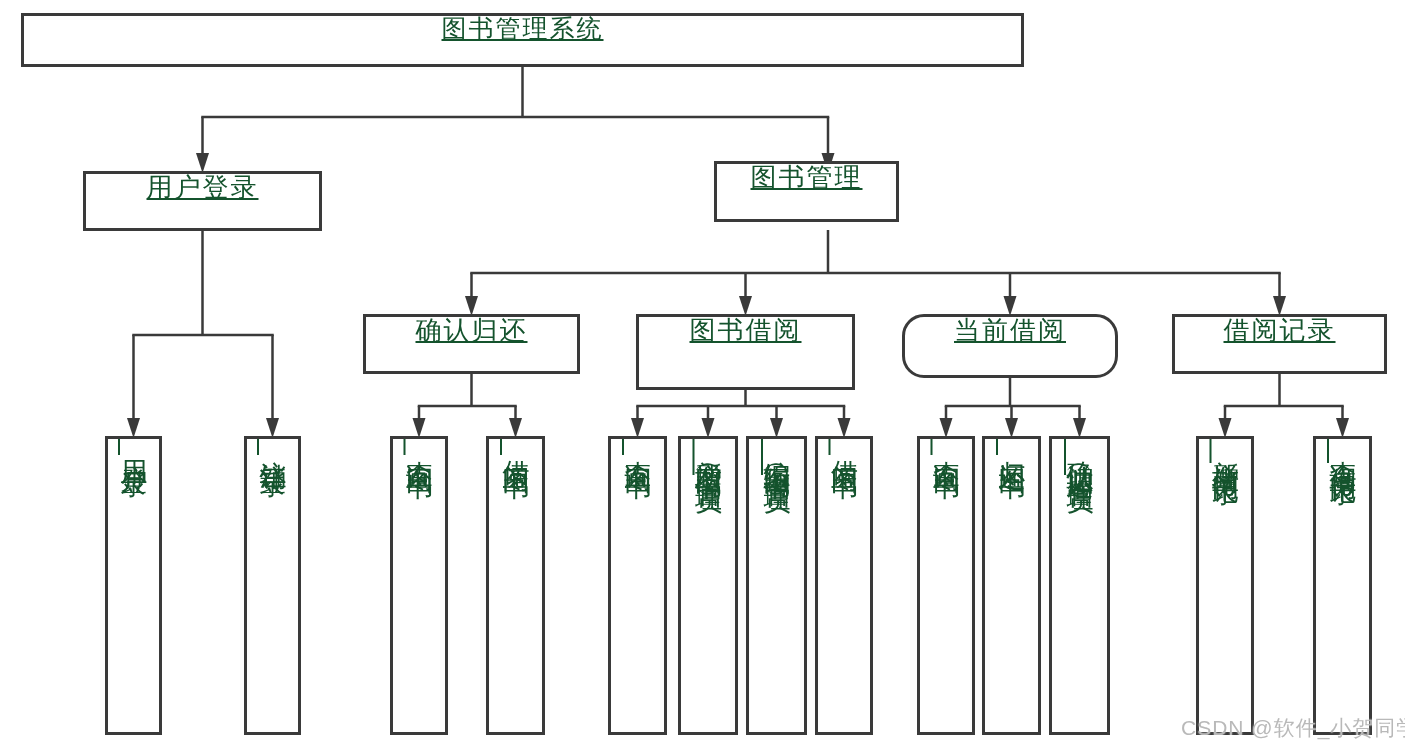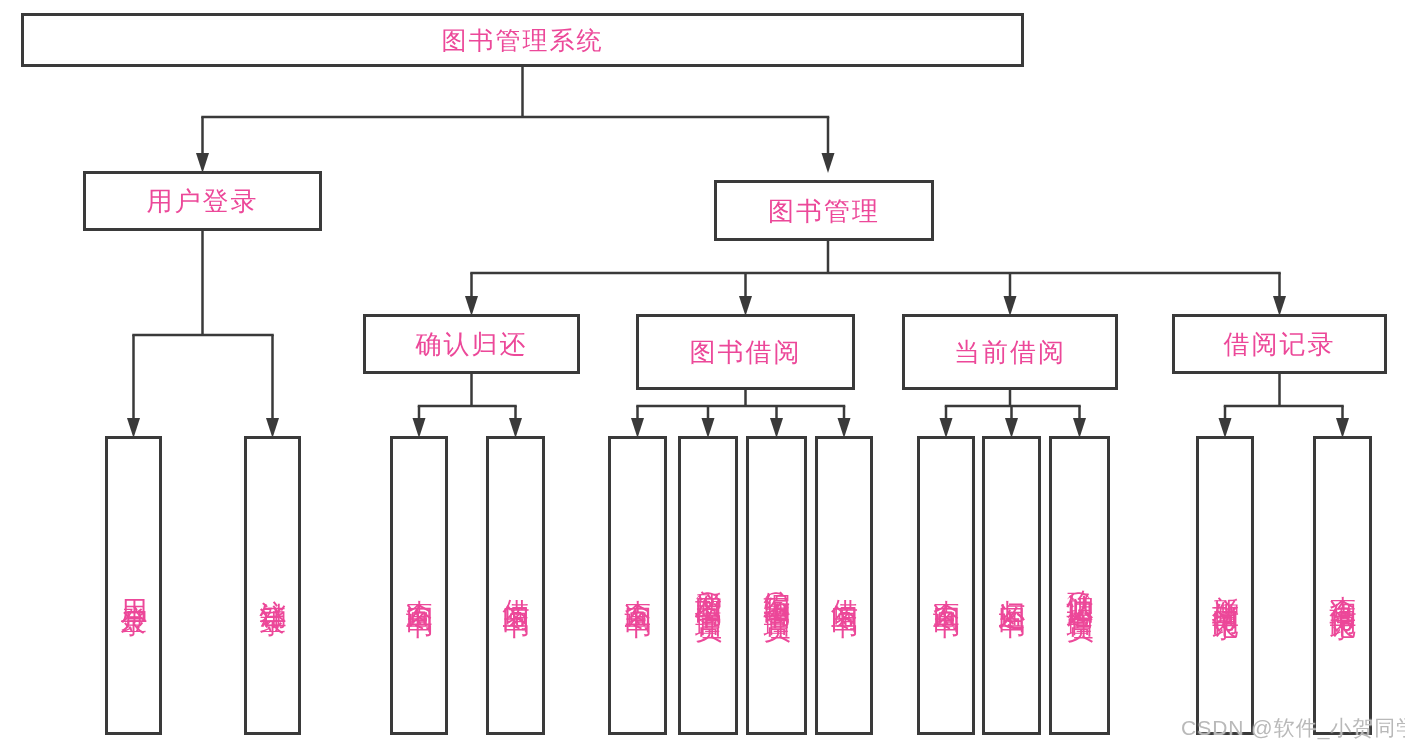--- a/index.html
+++ b/index.html
@@ -3,21 +3,21 @@
 <meta charset="utf-8">
 <style>
   html,body{margin:0;padding:0;background:#ffffff;}
   .canvas{
     position:relative;width:1405px;height:747px;background:#ffffff;
     font-family:"Liberation Sans","DejaVu Sans",sans-serif;overflow:hidden;
   }
   svg.edges{position:absolute;left:0;top:0;width:1405px;height:747px;}
   .node{
     position:absolute;background:#ffffff;border:3px solid #3a3a3a;box-sizing:border-box;
-    display:flex;align-items:center;justify-content:center;color:#ec4899;
+    display:flex;align-items:flex-start;justify-content:center;color:#14532d;text-decoration:underline;
   }
   .node.h .lbl{font-size:26px;letter-spacing:2px;white-space:nowrap;line-height:1;}
   .node.root .lbl{font-size:25px;}
   .node.v .lbl{
     writing-mode:vertical-rl;text-orientation:mixed;
     font-size:27px;letter-spacing:4px;line-height:1;white-space:nowrap;
   }
   .watermark{
     position:absolute;left:1181px;top:714px;font-size:21px;letter-spacing:1px;
     color:#b9b9b9;text-shadow:0 0 2px #ffffff;white-space:nowrap;
@@ -95,36 +95,36 @@
         <polygon points="1336,418 1349,418 1342.5,438" fill="#3a3a3a"></polygon>
       </g>
     </svg>
   <div id="nodes">
       <div class="node h root" style="left: 21px; top: 13px; width: 1003px; height: 54px;">
         <span class="lbl">图书管理系统</span>
       </div>
       <div class="node h" style="left: 83px; top: 171px; width: 239px; height: 60px;">
         <span class="lbl">用户登录</span>
       </div>
-      <div class="node h" style="left: 714px; top: 180px; width: 220px; height: 61px;">
+      <div class="node h" style="left: 714px; top: 161px; width: 185px; height: 61px;">
         <span class="lbl">图书管理</span>
       </div>
       <div class="node v" style="left: 105px; top: 436px; width: 57px; height: 299px;">
         <span class="lbl">用户登录</span>
       </div>
       <div class="node v" style="left: 244px; top: 436px; width: 57px; height: 299px;">
         <span class="lbl">注销登录</span>
       </div>
       <div class="node h" style="left: 363px; top: 314px; width: 217px; height: 60px;">
         <span class="lbl">确认归还</span>
       </div>
       <div class="node h" style="left: 636px; top: 314px; width: 219px; height: 76px;">
         <span class="lbl">图书借阅</span>
       </div>
-      <div class="node h" style="left: 902px; top: 314px; width: 216px; height: 76px;">
+      <div class="node h" style="left: 902px; top: 314px; width: 216px; height: 64px; border-radius: 22px;">
         <span class="lbl">当前借阅</span>
       </div>
       <div class="node h" style="left: 1172px; top: 314px; width: 215px; height: 60px;">
         <span class="lbl">借阅记录</span>
       </div>
       <div class="node v" style="left: 390px; top: 436px; width: 58px; height: 299px;">
         <span class="lbl">查询图书</span>
       </div>
       <div class="node v" style="left: 486px; top: 436px; width: 59px; height: 299px;">
         <span class="lbl">借阅图书</span>

